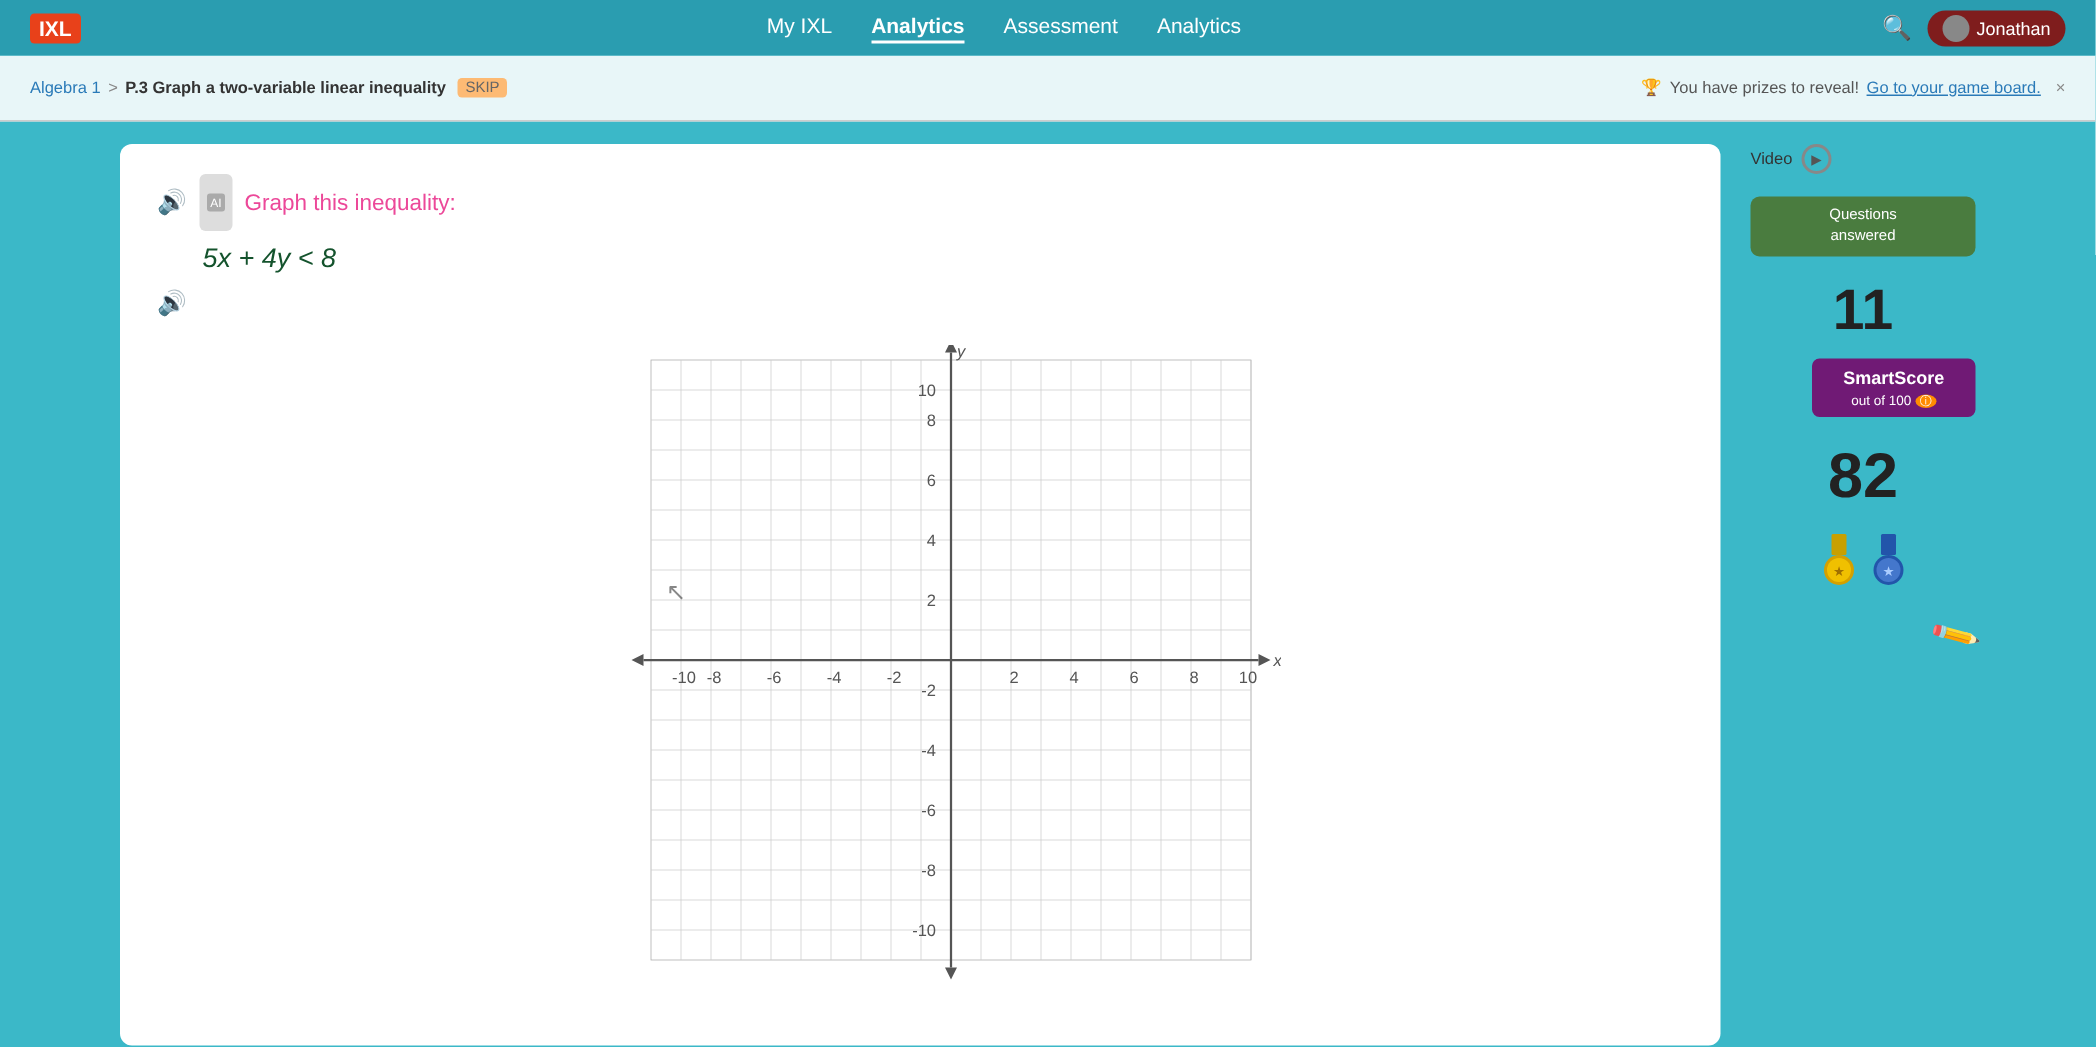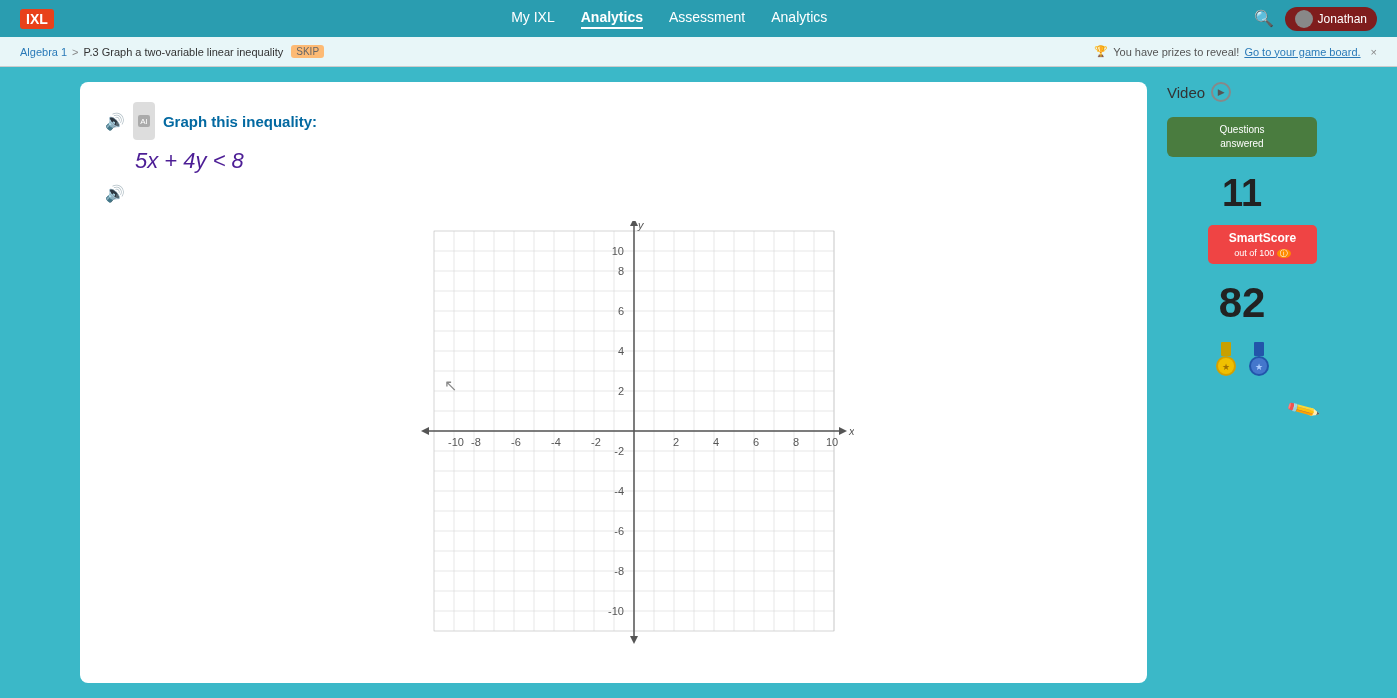--- a/index.html
+++ b/index.html
@@ -74,39 +74,39 @@
       width: 18px;
       height: 18px;
       border-radius: 50%;
       background: #888;
       display: inline-block;
     }
 
     
     .breadcrumb-bar {
       background: #e8f6f8;
-      height: 30px;
+      height: 44px;
       display: flex;
       align-items: center;
       padding: 0 20px;
       font-size: 11px;
       color: #555;
       border-bottom: 1px solid #ccc;
     }
     .breadcrumb-bar a {
       color: #2a7ab8;
       text-decoration: none;
     }
     .breadcrumb-sep {
       margin: 0 5px;
       color: #888;
     }
     .breadcrumb-current {
       color: #333;
-      font-weight: 400;
+      font-weight: 700;
     }
     .prize-notice {
       margin-left: auto;
       font-size: 11px;
       color: #555;
       display: flex;
       align-items: center;
       gap: 5px;
     }
     .prize-notice .trophy {
@@ -164,21 +164,21 @@
 
     .score-number {
       font-size: 38px;
       font-weight: bold;
       color: #222;
       text-align: center;
       margin-top: 5px;
     }
 
     .smartscore-box {
-      background: #ef4444;
+      background: #701a75;
       color: white;
       border-radius: 5px;
       padding: 5px 0;
       text-align: center;
       font-size: 11px;
       line-height: 1.4;
       margin-left: 41px;
     }
     .smartscore-box .ss-label {
       font-weight: bold;
@@ -227,27 +227,27 @@
       border-radius: 4px;
       background: #ddd;
       display: flex;
       align-items: center;
       justify-content: center;
       font-size: 10px;
       cursor: pointer;
     }
     .problem-title {
       font-size: 15px;
-      color: #0369a1;
-      font-weight: bold;
+      color: #ec4899;
+      font-weight: normal;
     }
 
     .inequality {
-      font-size: 22px;
-      color: #4c1d95;
+      font-size: 18px;
+      color: #14532d;
       margin: 8px 0 8px 30px;
       font-style: italic;
     }
 
     .instruction {
       display: flex;
       align-items: flex-start;
       gap: 8px;
       font-size: 13px;
       color: #333;
@@ -417,21 +417,21 @@
         <text x="264" y="8" class="axis-label" font-style="italic">y</text>
 
         <text x="70" y="170" font-size="16" fill="#555" opacity="0.7">↖</text>
       </svg>
     </div>
   </div>
 
   <div class="right-panel">
 
     <div style="display:flex; align-items:center; gap:6px; margin-bottom:5px;">
-      <span style="font-size:15px; color:#333;">Video</span>
+      <span style="font-size:11px; color:#333;">Video</span>
       <div style="width:20px; height:20px; border-radius:50%; border:2px solid #888; display:flex; align-items:center; justify-content:center; font-size:9px; color:#555;">▶</div>
     </div>
 
     <div class="questions-answered-box">
       <div class="qa-label">Questions<br>answered</div>
     </div>
 
     <div class="score-number">11</div>
 
     <div class="smartscore-box">

